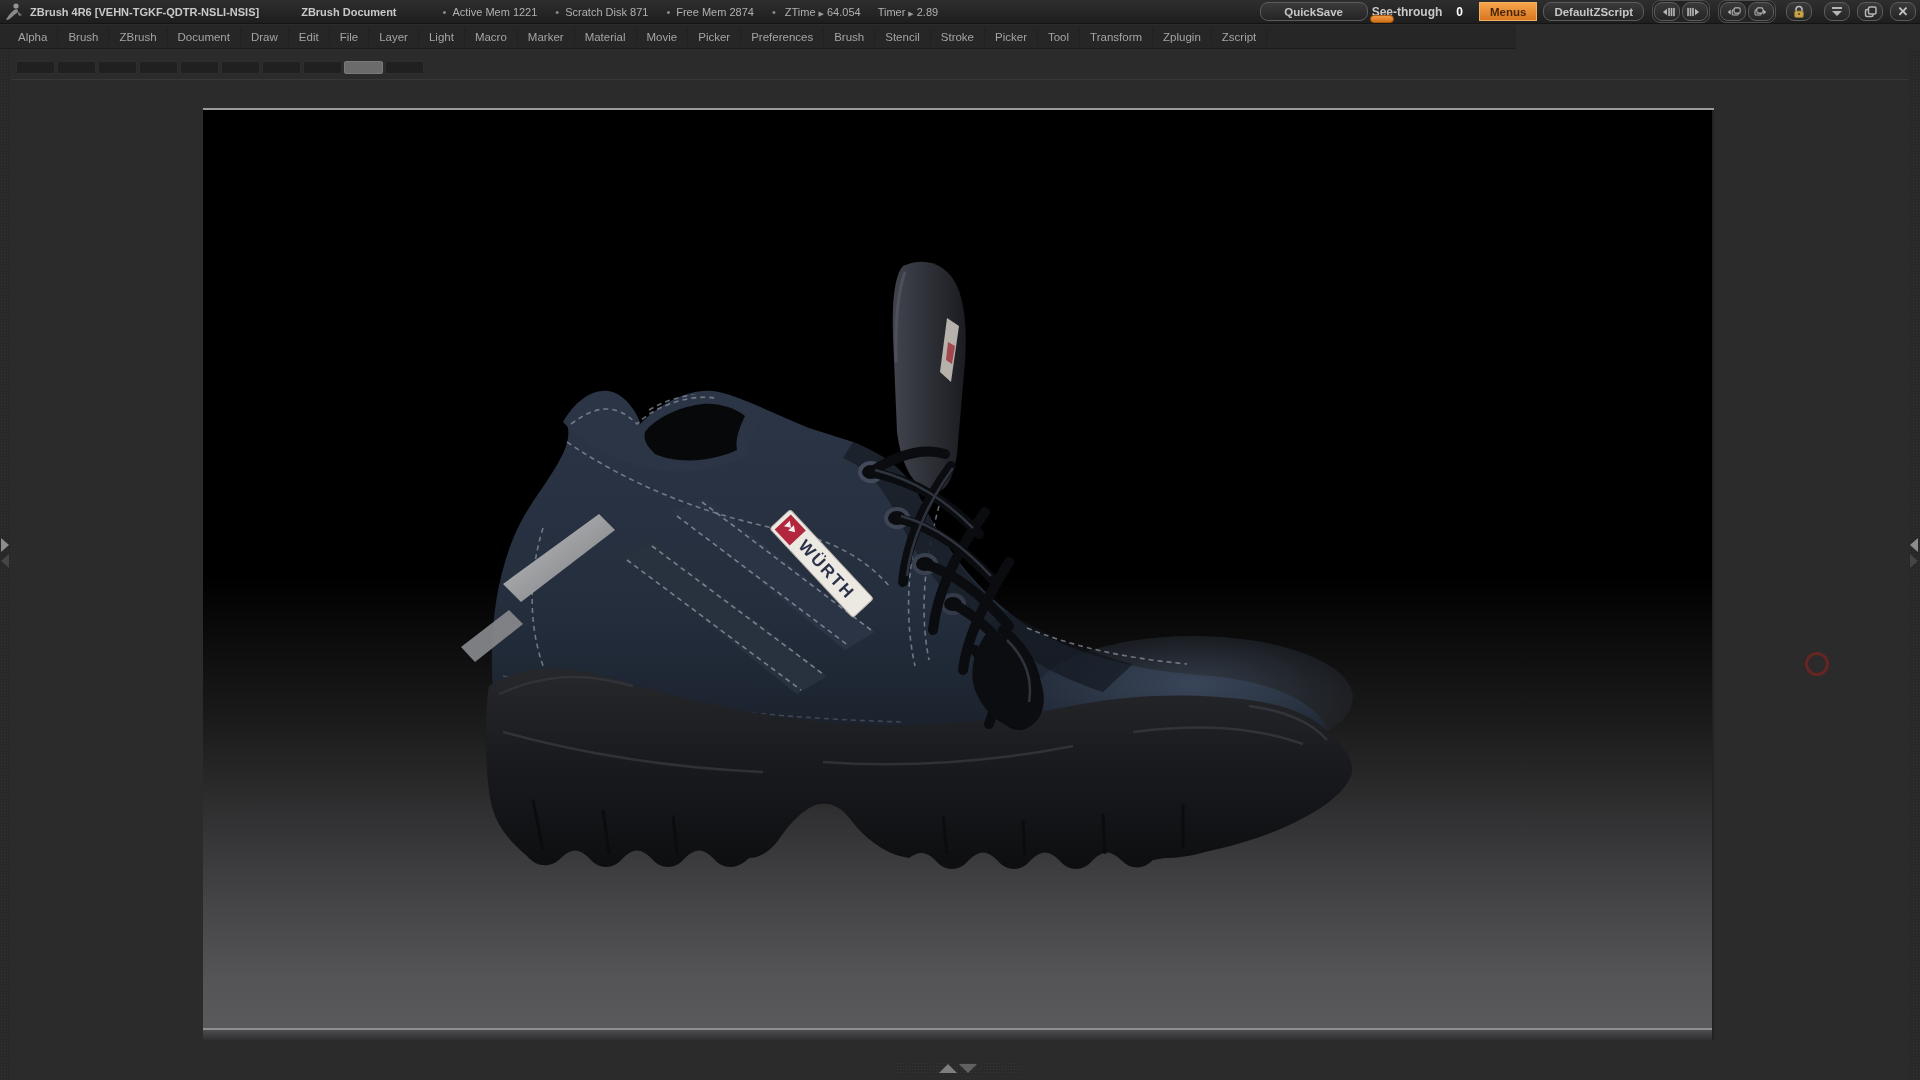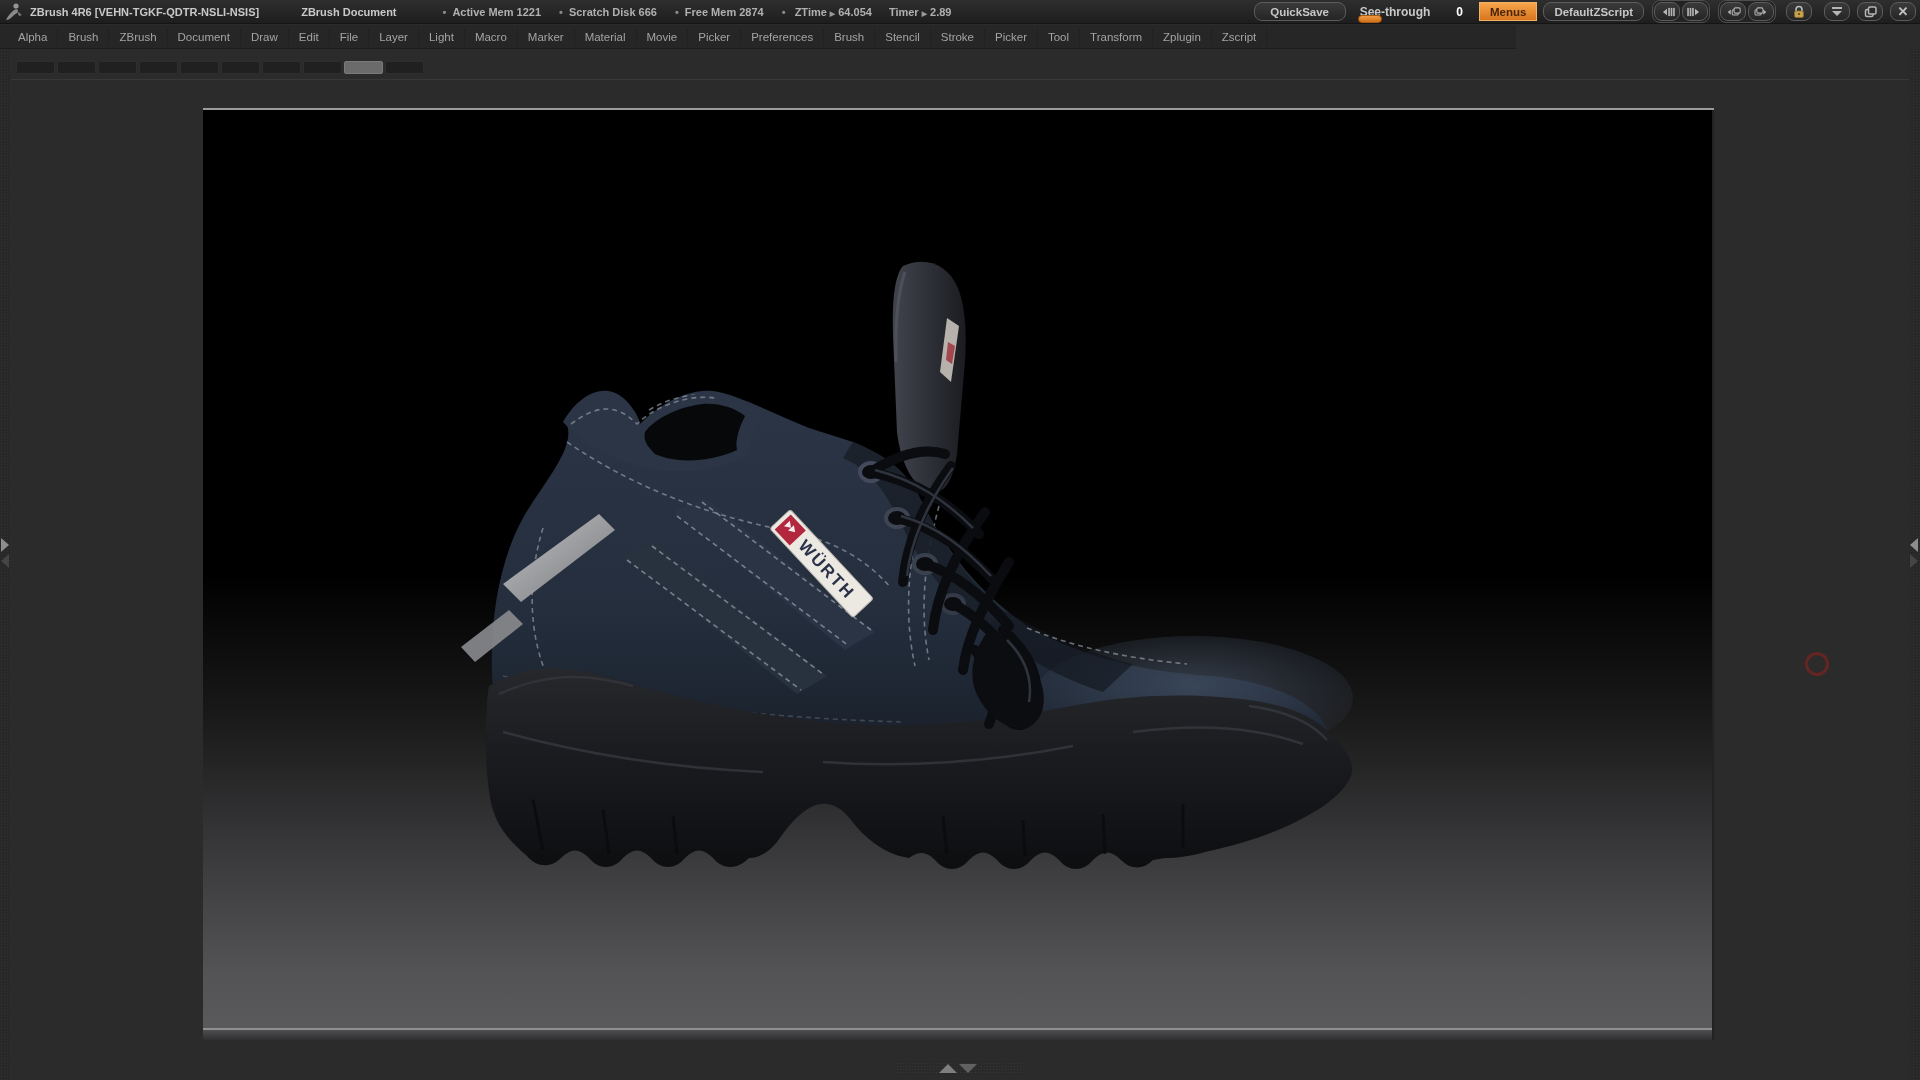--- a/index.html
+++ b/index.html
@@ -4,34 +4,34 @@
 <style>
   * { margin:0; padding:0; box-sizing:border-box; }
   html,body { width:1920px; height:1080px; overflow:hidden;
     font-family:"Liberation Sans", sans-serif; background:#2b2b2b; }
 
   
   .titlebar { position:absolute; left:0; top:0; width:1920px; height:24px;
     background:linear-gradient(#2e2e2e,#1e1e1e); border-bottom:1px solid #141414;
     display:flex; align-items:center; padding:0 4px; z-index:50; }
   .tb-text { color:#c9c9c9; font-size:11px; font-weight:bold; white-space:nowrap; }
-  .tb-dim  { color:#b0b0b0; font-size:11px; font-weight:bold; white-space:nowrap; }
+  .tb-dim  { color:#b0b0b0; font-size:11px; font-weight:normal; white-space:nowrap; }
   .stat-item { margin-left:18px; }
   .stat-item::before { content:'•'; color:#8c8c8c; margin-right:6px; }
   .tri-label::after { content:'▶'; font-size:7px; color:#9a9a9a; margin:0 3px; }
   .btn { background:linear-gradient(#3a3a3a,#252525); border:1px solid #5c5c5c;
     border-radius:8px; color:#c6c6c6; font-weight:bold; font-size:11.5px;
     height:19px; display:flex; align-items:center; justify-content:center;
     padding:0 10px; cursor:default; }
   .btn-orange { background:linear-gradient(#f7a54b,#d8761f); color:#4a2408;
     border:1px solid #f2b264; border-radius:0; }
   .iconbtn { width:26px; padding:0 3px; }
   .btn-group { display:flex; gap:2px; background:#232323; border:1px solid #4e4e4e;
     border-radius:8px; padding:1px; }
-  .see-through { position:relative; display:flex; align-items:flex-end; margin-left:14px;gap:12px; }
+  .see-through { position:relative; display:flex; align-items:flex-end; margin-left:4px; }
   .st-nub { position:absolute; left:-2px; bottom:-4px; width:24px; height:8px;
     border-radius:4px; background:linear-gradient(#f19a43,#cf7119); border:1px solid #a85a12; }
   .winctl { display:flex; gap:7px; margin-left:12px; }
 
   
   .menubar { position:absolute; left:0; top:25px; width:1516px; height:24px;
     background:#262626; display:flex; align-items:center; padding-left:8px;
     border-bottom:1px solid #1c1c1c; z-index:40; }
   .menu-item { color:#a4a4a4; font-size:11.5px; padding:3px 10px; border-right:1px solid #212121;
     cursor:default; }
@@ -80,32 +80,32 @@
   <svg width="20" height="20" viewBox="0 0 20 20">
     <circle cx="12" cy="4" r="2.6" fill="#969696"></circle>
     <path d="M2,18 C5,12 8,10 10,8 C12,6.5 14,7 14,9 C14,11 11,12 9,14 C7,16 5,18 2,18 Z" fill="#8a8a8a"></path>
     <path d="M13,9 L18,13 L15,14 Z" fill="#7a7a7a"></path>
   </svg>
   <span class="tb-text" style="margin-left:6px">ZBrush 4R6 [VEHN-TGKF-QDTR-NSLI-NSIS]</span>
   <span class="tb-text" style="margin-left:42px">ZBrush Document</span>
   <span style="display:flex;margin-left:28px">
 
   <span class="tb-dim stat-item">Active Mem 1221</span>
-      <span class="tb-dim stat-item">Scratch Disk 666</span>
+      <span class="tb-dim stat-item">Scratch Disk 871</span>
       <span class="tb-dim stat-item">Free Mem 2874</span>
     </span>
   <span class="tb-dim stat-item">
     <span class="tri-label">ZTime</span><span>64.054</span>
   </span>
   <span class="tb-dim" style="margin-left:17px">
     <span class="tri-label">Timer</span><span>2.89</span>
   </span>
 
   <span style="margin-left:auto"></span>
-  <button class="btn" style="width:92px">QuickSave</button>
+  <button class="btn" style="width:108px">QuickSave</button>
   <span class="see-through">
     <span class="st-nub"></span>
     <span class="tb-text" style="font-size:12px">See-through</span>
     <span class="tb-text" style="color:#fff;margin-left:14px;font-size:12px">0</span>
   </span>
   <button class="btn btn-orange" style="margin-left:16px">Menus</button>
   <button class="btn" style="margin-left:6px">DefaultZScript</button>
 
   <span class="btn-group" style="margin-left:8px">
     <button class="btn iconbtn">

